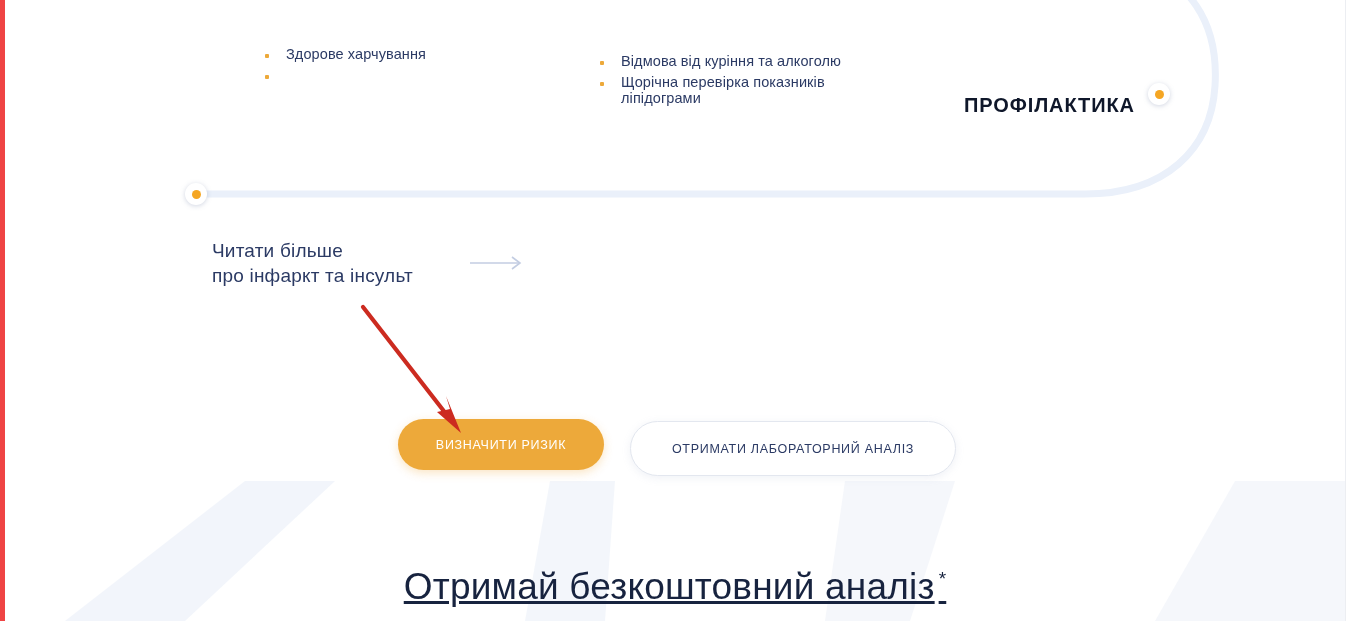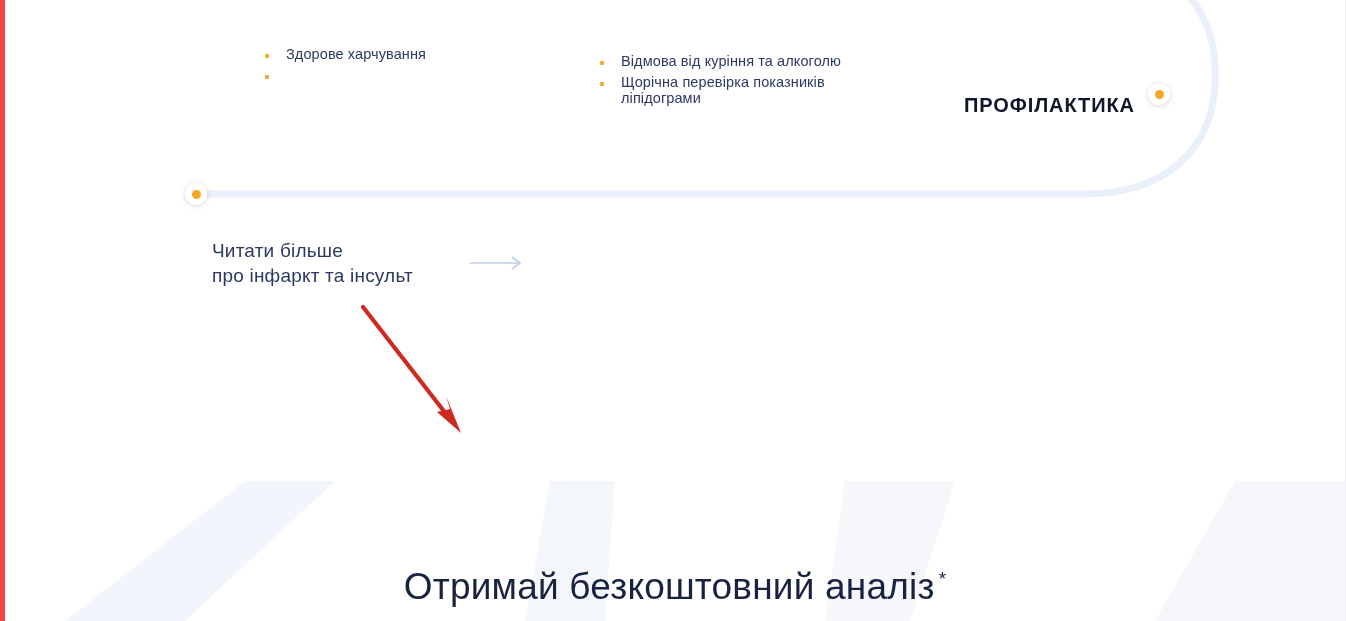--- a/index.html
+++ b/index.html
@@ -183,20 +183,21 @@
     position: absolute;
     left: 0;
     right: 0;
     top: 566px;
     text-align: center;
     color: #17233F;
     font-size: 37px;
     letter-spacing: 0.2px;
     z-index: 3;
     white-space: nowrap;
+    text-decoration: underline;
   }
   .bottom-heading .star {
     font-size: 19px;
     vertical-align: 14px;
     margin-left: 4px;
   }
 
   
   .annotation {
     position: absolute;
@@ -256,20 +257,24 @@
 
   <div class="readmore">
     <div class="readmore-text">Читати більше
 про інфаркт та інсульт</div>
     <svg class="readmore-arrow" viewBox="0 0 56 16">
       <line x1="1" y1="8" x2="50" y2="8" stroke="#c3cde2" stroke-width="1.6"></line>
       <polyline points="43,2 51,8 43,14" fill="none" stroke="#c3cde2" stroke-width="1.6"></polyline>
     </svg>
   </div>
 
+  <div class="btn-row">
+    <button class="btn btn-primary">ВИЗНАЧИТИ РИЗИК</button>
+    <button class="btn btn-secondary">ОТРИМАТИ ЛАБОРАТОРНИЙ АНАЛІЗ</button>
+  </div>
 
   <div class="bottom-heading">
     <span>Отримай безкоштовний аналіз</span><span class="star">*</span>
   </div>
 
   <svg class="annotation" viewBox="0 0 1346 621">
     <line x1="358" y1="307" x2="445" y2="419" stroke="#CC2B20" stroke-width="4.2" stroke-linecap="round"></line>
     <polygon points="456,433 432,412 445,409 441,396" fill="#CC2B20"></polygon>
   </svg>
 

